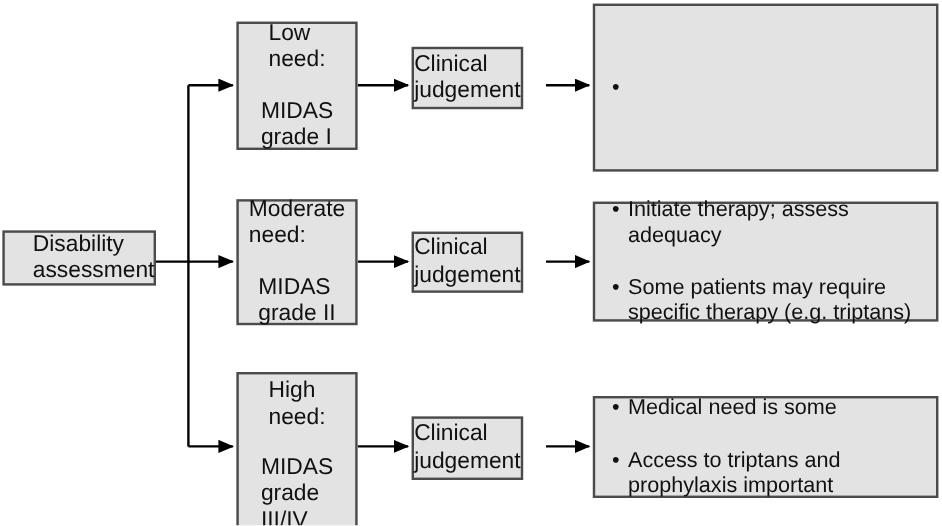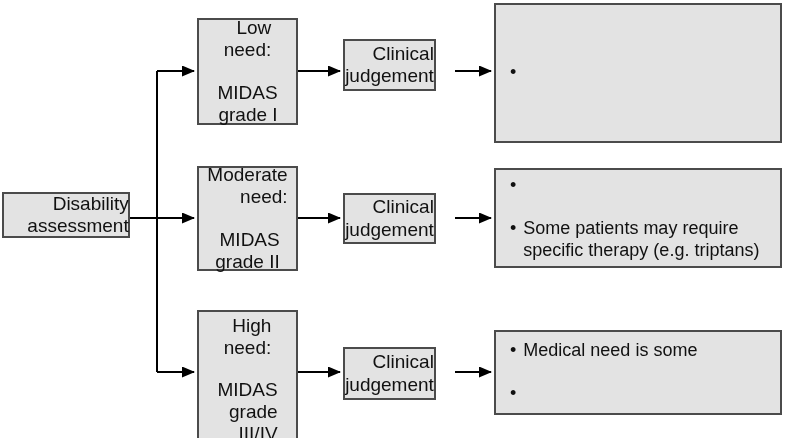--- a/index.html
+++ b/index.html
@@ -32,21 +32,21 @@
   }
   .connectors marker path { fill: var(--line); stroke: none; }
   .box {
     position: absolute;
     background: var(--box-fill);
     border: 2px solid var(--box-border);
     display: flex;
     flex-direction: column;
     align-items: center;
     justify-content: center;
-    text-align: right;
+    text-align: left;
     font-size: 19px;
     line-height: 1.16;
     white-space: pre-line;
   }
   .box .para { white-space: pre-line; }
   .box .para + .para { margin-top: 20px; }
 
   .root-box    { left: 2px;   top: 192px; width: 128px; height: 46px; padding-left: 24px; }
   .grade-box   { left: 197px; width: 101px; }
   .grade-1     { top: 18px;  height: 107px; }
@@ -131,20 +131,22 @@
 grade II</div>
   </div>
   <div class="box cj-box cj-2">
     <div class="para">Clinical
 judgement</div>
   </div>
   <div class="box outcome-box outcome-2">
     <ul class="outcomes">
       <li>
         <span class="dot">•</span>
+        <span class="txt">Initiate therapy; assess
+adequacy</span>
       </li>
       <li>
         <span class="dot">•</span>
         <span class="txt">Some patients may require
 specific therapy (e.g. triptans)</span>
       </li>
     </ul>
   </div>
 
   <div class="box grade-box grade-3">
@@ -159,17 +161,19 @@
 judgement</div>
   </div>
   <div class="box outcome-box outcome-3">
     <ul class="outcomes">
       <li>
         <span class="dot">•</span>
         <span class="txt">Medical need is some</span>
       </li>
       <li>
         <span class="dot">•</span>
+        <span class="txt">Access to triptans and
+prophylaxis important</span>
       </li>
     </ul>
   </div>
 
 </div>
 
 </body></html>

